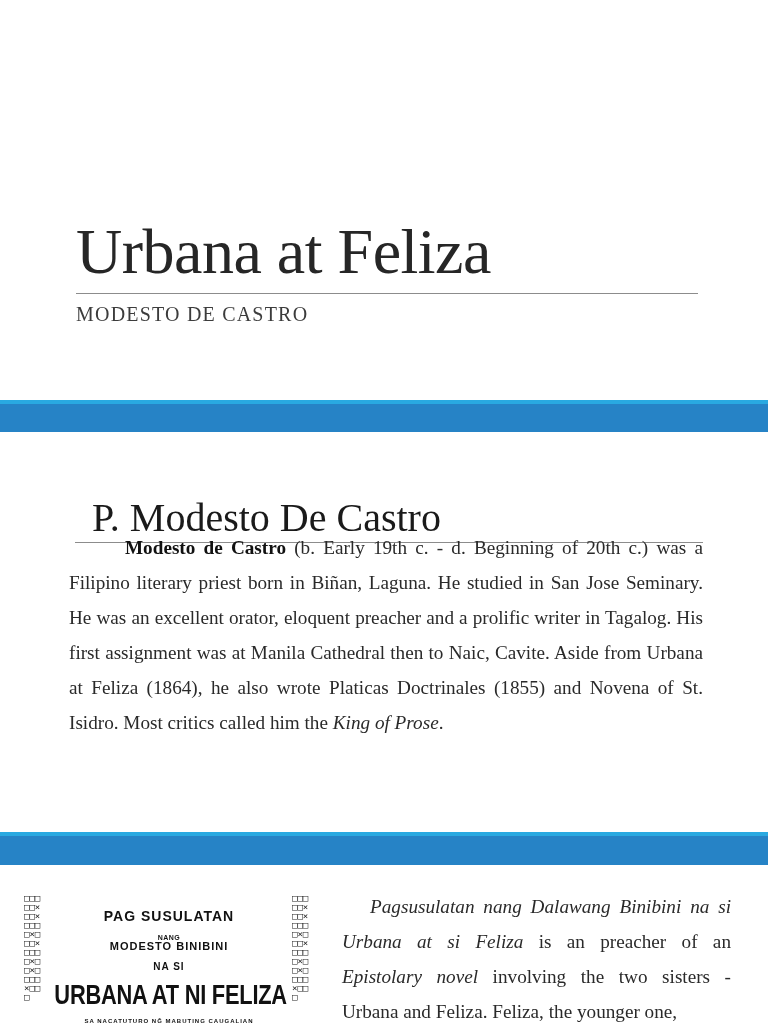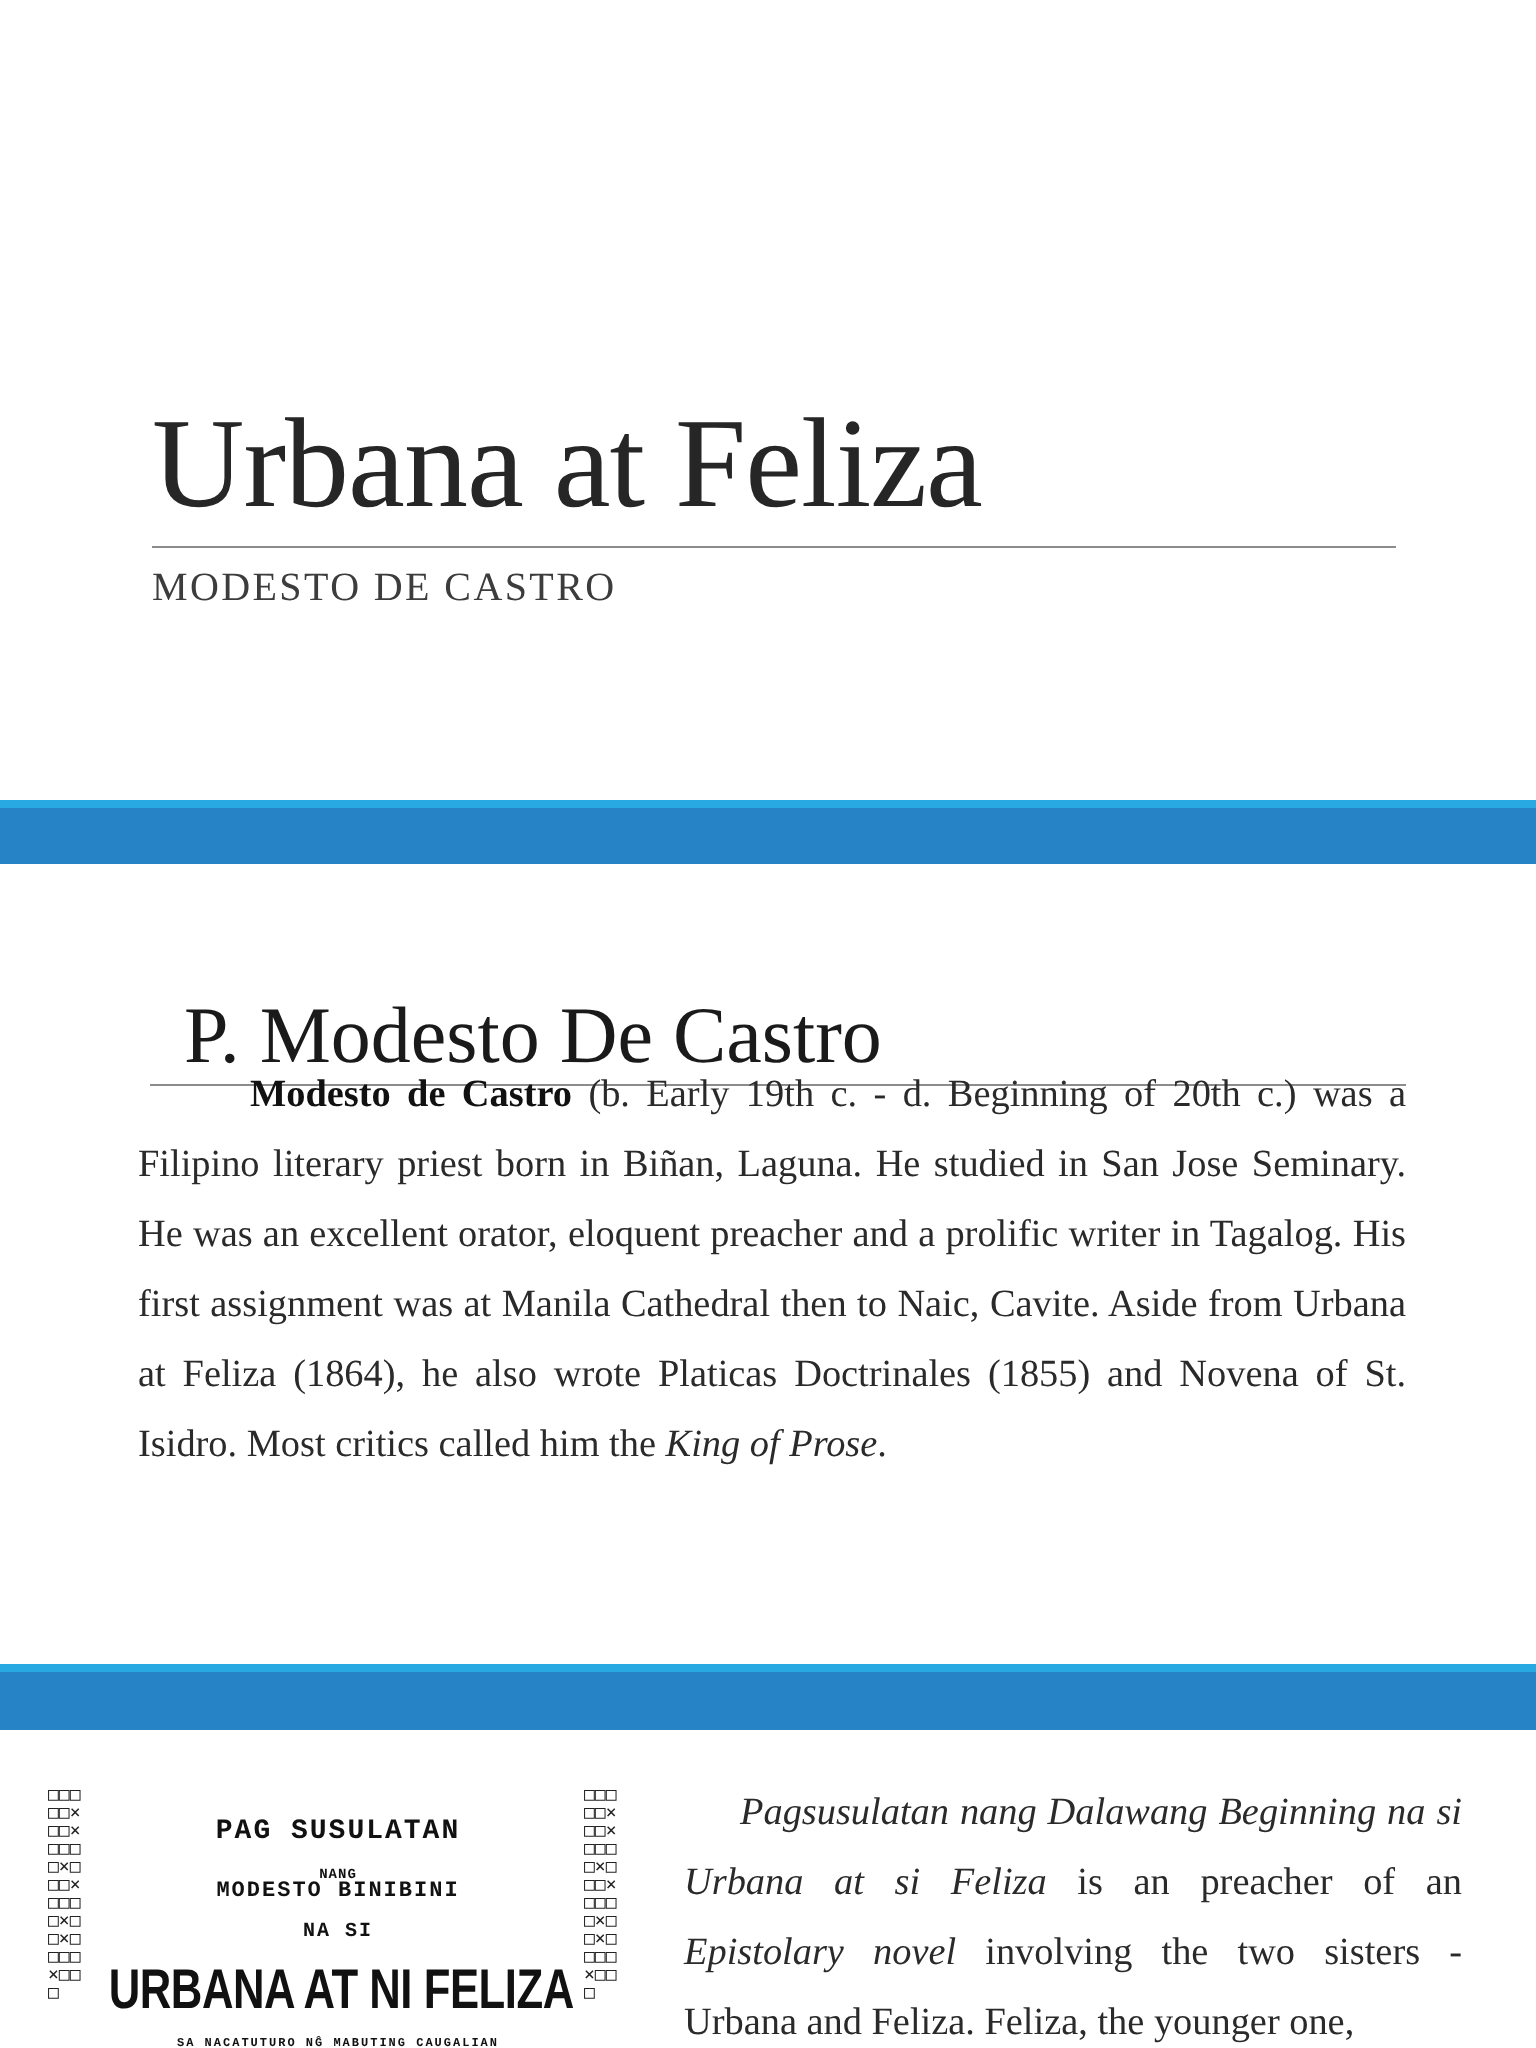--- a/index.html
+++ b/index.html
@@ -2,21 +2,21 @@
 <html><head>
   <meta charset="utf-8">
   <style>
     html, body { margin: 0; padding: 0; }
     body {
       width: 768px; height: 1024px; overflow: hidden;
       background: #ffffff; position: relative;
       font-family: "Liberation Serif", "DejaVu Serif", serif;
       color: #1e1e1e;
     }
-    .slide { position: absolute; left: 0; width: 732px; background: #fff; }
+    .slide { position: absolute; left: 0; width: 732px; background: #fff; margin-top: 20px; }
 
     
     #slide-title { top: 0; height: 400px; }
     .main-title {
       position: absolute; left: 76px; top: 192px;
       font-size: 64px; line-height: 80px; letter-spacing: -0.5px;
       color: #262626; font-weight: normal; margin: 0; white-space: nowrap;
     }
     .title-rule {
       position: absolute; left: 76px; top: 273px; width: 622px; height: 1px;
@@ -63,21 +63,21 @@
     }
     .cover .border-left, .cover .border-right {
       position: absolute; top: 14px; width: 18px; bottom: 0;
       font-family: "DejaVu Sans Mono", monospace; font-size: 9px; line-height: 9px;
       color: #222; word-break: break-all; overflow: hidden;
     }
     .cover .border-left { left: 2px; }
     .cover .border-right { right: 6px; }
     .cover .c-line {
       position: absolute; left: 0; width: 100%; text-align: center; color: #111;
-      font-family: Liberation Mono, monospace; font-weight: bold; white-space: nowrap;
+      font-family: Liberation Sans, sans-serif; font-weight: bold; white-space: nowrap;
     }
     .cover .l1 { top: 28px; font-size: 14px; letter-spacing: 1px; }
     .cover .l2 { top: 54px; font-size: 7px; letter-spacing: 0.5px; }
     .cover .l3 { top: 60px; font-size: 11px; letter-spacing: 1px; }
     .cover .l4 { top: 81px; font-size: 10px; letter-spacing: 1px; }
     .cover .l5 { top: 99px; font-size: 28px; letter-spacing: -0.3px; font-family: "Liberation Sans Narrow", "Liberation Sans", sans-serif; transform: scaleX(0.78); transform-origin: center; }
     .cover .l6 { top: 138px; font-size: 6px; letter-spacing: 1px; }
 
     
     .desc {
@@ -115,13 +115,13 @@
   <div class="border-left">□□□□□×□□×□□□□×□□□×□□□□×□□×□□□□×□□□</div>
   <div class="border-right">□□□□□×□□×□□□□×□□□×□□□□×□□×□□□□×□□□</div>
   <div class="c-line l1">PAG SUSULATAN</div>
   <div class="c-line l2">NANG</div>
   <div class="c-line l3">MODESTO BINIBINI</div>
   <div class="c-line l4">NA SI</div>
   <div class="c-line l5">URBANA AT NI FELIZA</div>
   <div class="c-line l6">SA NACATUTURO NĜ MABUTING CAUGALIAN</div>
 </div>
 
-<p class="desc"><span class="indent"></span><i>Pagsusulatan nang Dalawang Beginning na si Urbana at si Feliza</i><span> is an preacher of an </span><i>Epistolary novel</i><span> involving the two sisters - Urbana and Feliza. Feliza, the younger one,</span></p>
+<p class="desc"><span class="indent"></span><i>Pagsusulatan nang Dalawang Binibini na si Urbana at si Feliza</i><span> is an preacher of an </span><i>Epistolary novel</i><span> involving the two sisters - Urbana and Feliza. Feliza, the younger one,</span></p>
 
 </body></html>

